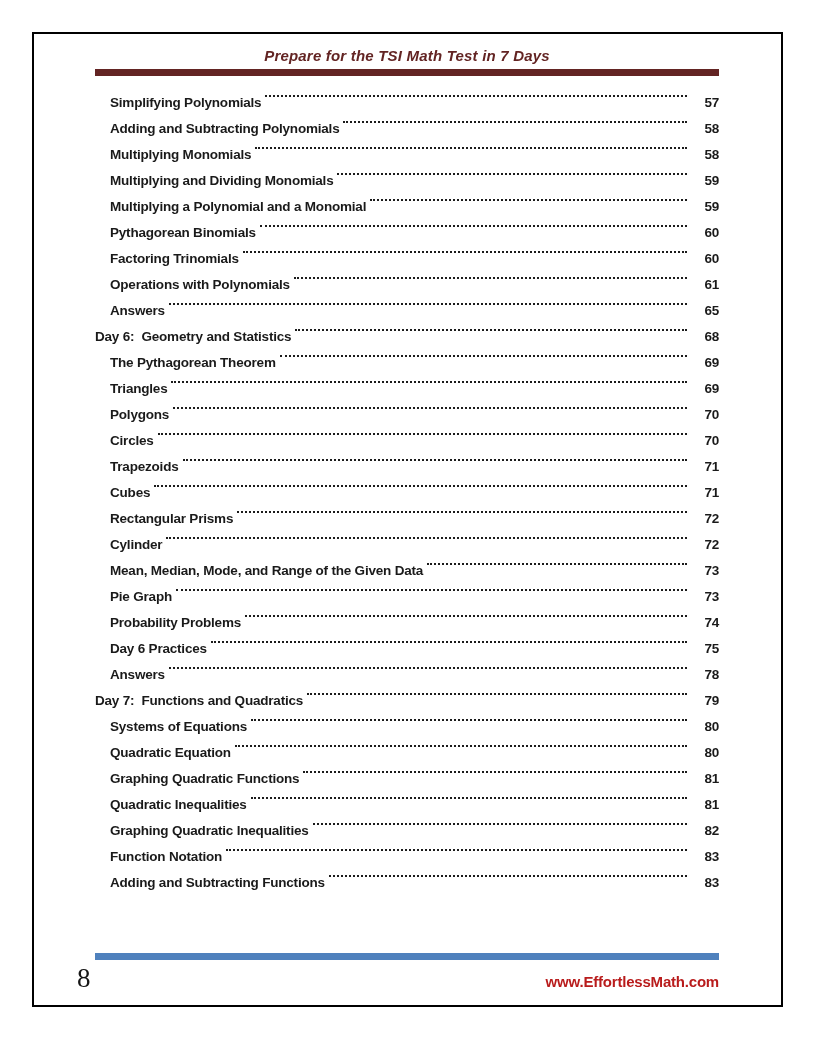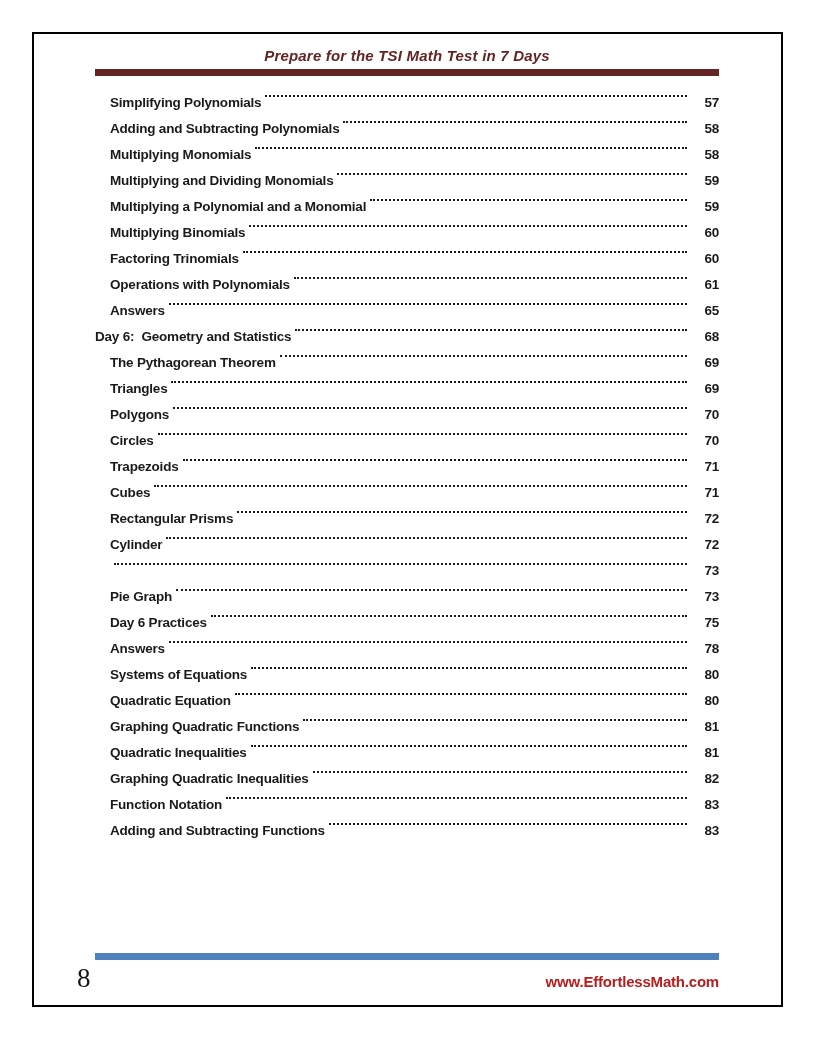--- a/index.html
+++ b/index.html
@@ -122,21 +122,21 @@
     <span class="toc-page">59</span>
   </div>
 
   <div class="toc-row level-2">
     <span class="toc-label">Multiplying a Polynomial and a Monomial</span>
     <span class="toc-dots"></span>
     <span class="toc-page">59</span>
   </div>
 
   <div class="toc-row level-2">
-    <span class="toc-label">Multiplying Binomials</span>
+    <span class="toc-label">Pythagorean Binomials</span>
     <span class="toc-dots"></span>
     <span class="toc-page">60</span>
   </div>
 
   <div class="toc-row level-2">
     <span class="toc-label">Factoring Trinomials</span>
     <span class="toc-dots"></span>
     <span class="toc-page">60</span>
   </div>
 
@@ -201,43 +201,54 @@
     <span class="toc-page">72</span>
   </div>
 
   <div class="toc-row level-2">
     <span class="toc-label">Cylinder</span>
     <span class="toc-dots"></span>
     <span class="toc-page">72</span>
   </div>
 
   <div class="toc-row level-2">
+    <span class="toc-label">Mean, Median, Mode, and Range of the Given Data</span>
     <span class="toc-dots"></span>
     <span class="toc-page">73</span>
   </div>
 
   <div class="toc-row level-2">
     <span class="toc-label">Pie Graph</span>
     <span class="toc-dots"></span>
     <span class="toc-page">73</span>
   </div>
 
+  <div class="toc-row level-2">
+    <span class="toc-label">Probability Problems</span>
+    <span class="toc-dots"></span>
+    <span class="toc-page">74</span>
+  </div>
 
   <div class="toc-row level-2">
     <span class="toc-label">Day 6 Practices</span>
     <span class="toc-dots"></span>
     <span class="toc-page">75</span>
   </div>
 
   <div class="toc-row level-2">
     <span class="toc-label">Answers</span>
     <span class="toc-dots"></span>
     <span class="toc-page">78</span>
   </div>
 
+  <div class="toc-row level-1">
+    <span class="toc-label">Day 7:  Functions and Quadratics</span>
+    <span class="toc-dots"></span>
+    <span class="toc-page">79</span>
+  </div>
 
   <div class="toc-row level-2">
     <span class="toc-label">Systems of Equations</span>
     <span class="toc-dots"></span>
     <span class="toc-page">80</span>
   </div>
 
   <div class="toc-row level-2">
     <span class="toc-label">Quadratic Equation</span>
     <span class="toc-dots"></span>

